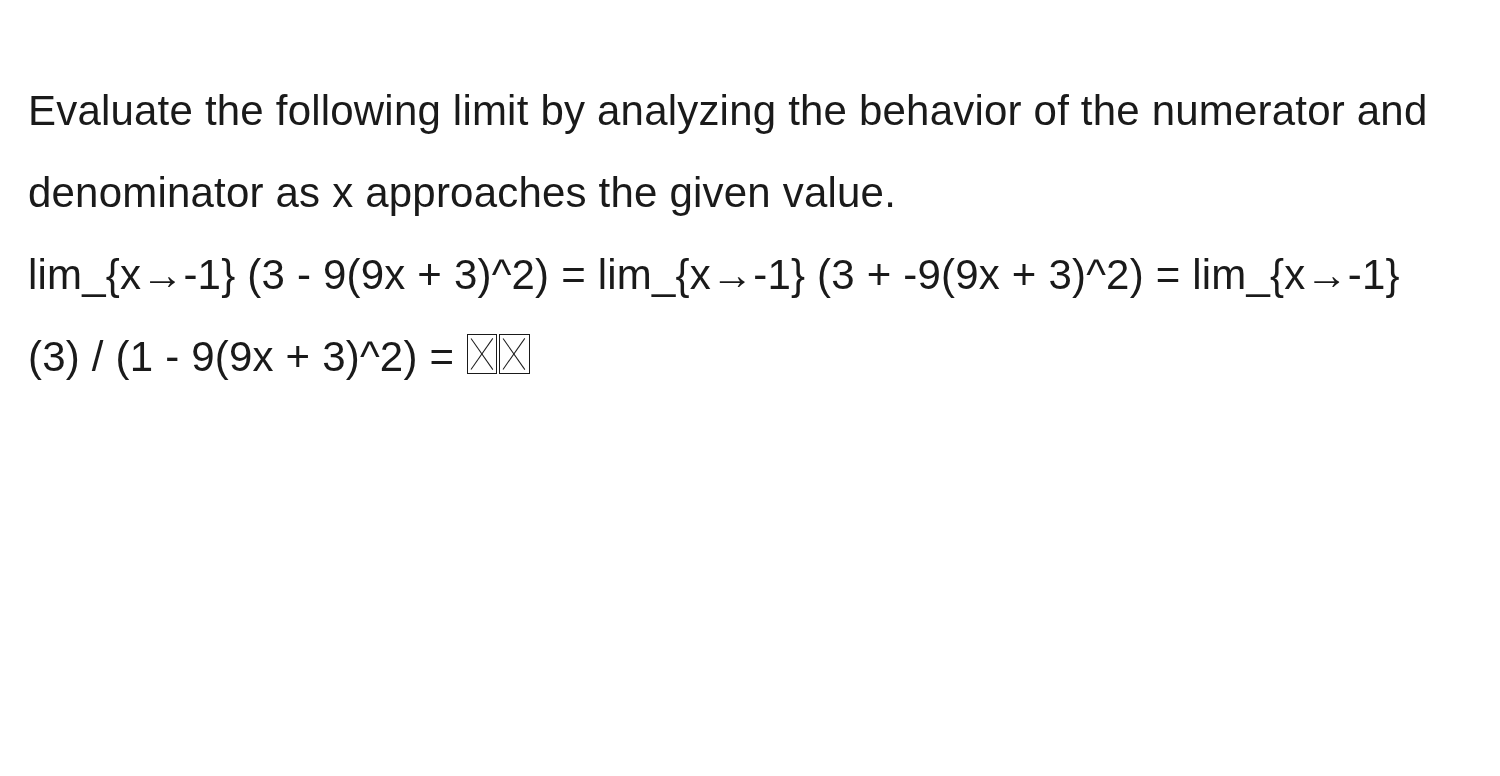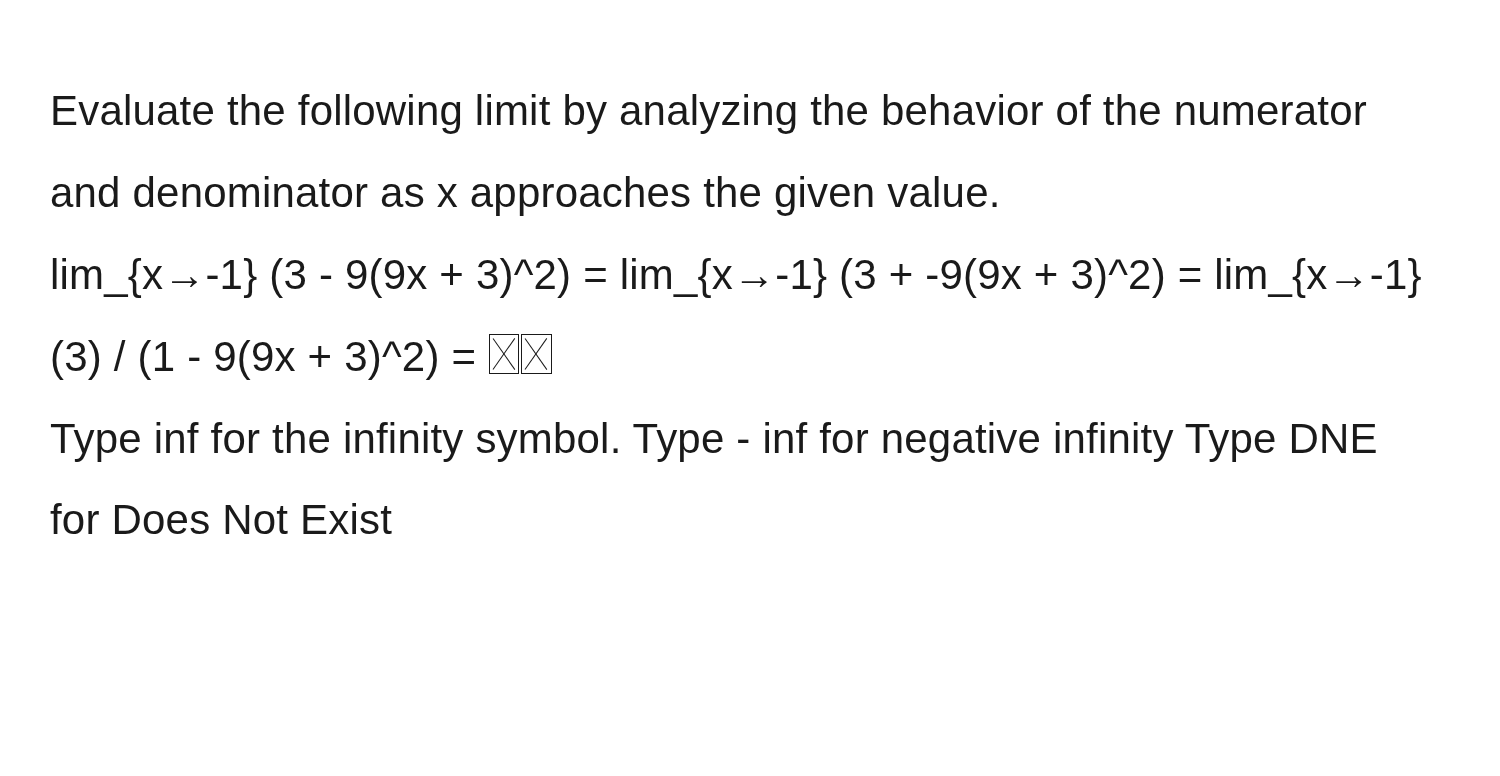--- a/index.html
+++ b/index.html
@@ -6,21 +6,21 @@
     margin: 0;
     padding: 0;
     width: 1500px;
     height: 776px;
     background: #ffffff;
     font-family: -apple-system, BlinkMacSystemFont, "Segoe UI", Helvetica, Arial, sans-serif;
     color: #1a1a1a;
     overflow: hidden;
   }
   .container {
-    padding: 70px 70px 0 50px;
+    padding: 70px 70px 0 28px;
     box-sizing: border-box;
     width: 100%;
   }
   .problem-text {
     font-size: 42px;
     line-height: 1.95;
     letter-spacing: 0.2px;
     font-weight: 400;
     word-wrap: break-word;
     white-space: normal;
@@ -54,15 +54,14 @@
 </style>
 </head>
 <body>
 
 <div class="container">
   <div class="problem-text">
     <span>Evaluate the following limit by analyzing the behavior of the numerator and denominator as x approaches the given value.</span>
     <br>
     <span>lim_{x→-1} (3 - 9(9x + 3)^2) = lim_{x→-1} (3 + -9(9x + 3)^2) = lim_{x→-1} (3) / (1 - 9(9x + 3)^2) = </span><span class="missing-glyph"></span><span class="missing-glyph"></span>
     <br>
-    <span>Type inf for the infinity symbol. Type - inf for negative infinity Type DNE for Does Not Exist</span>
   </div>
 </div>
 
 </body></html>

